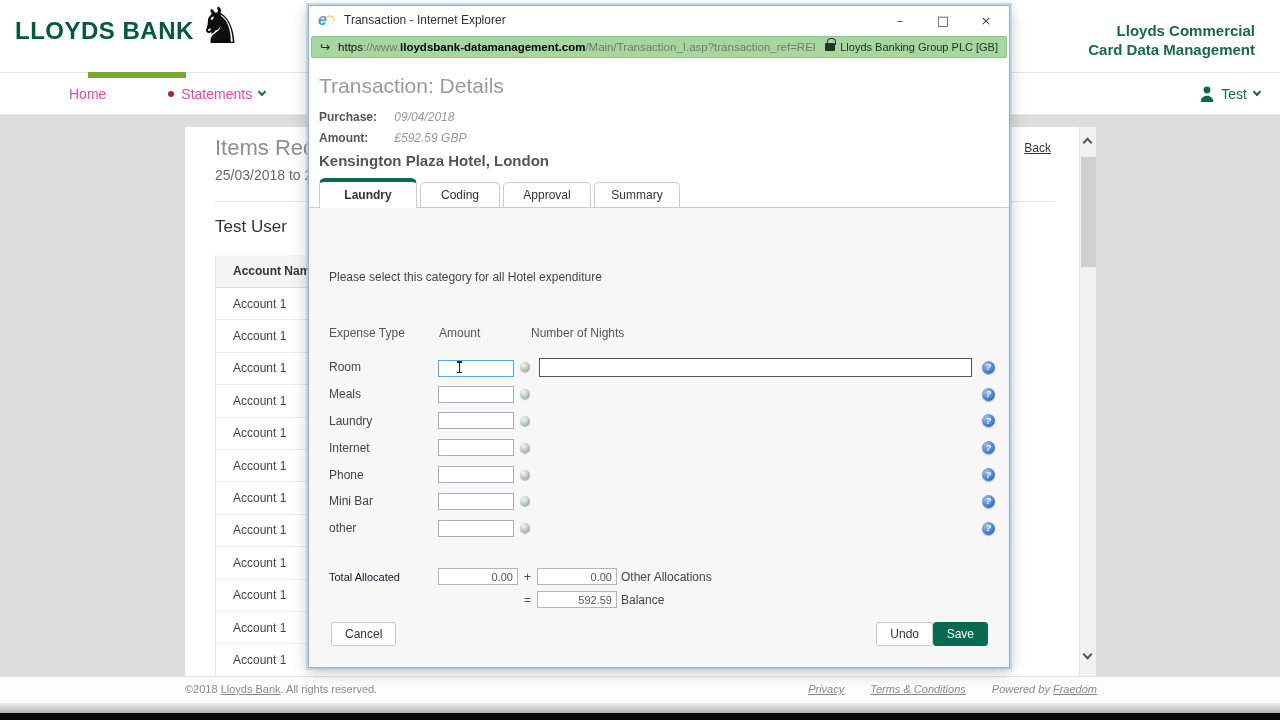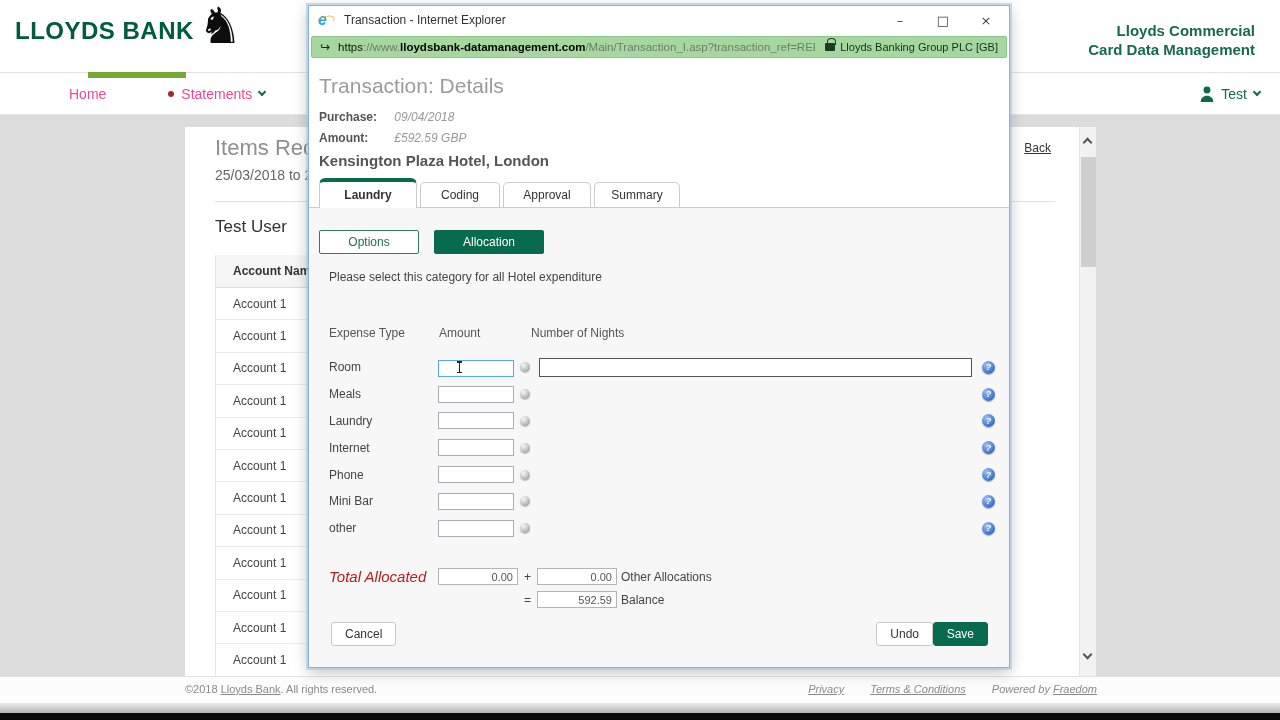--- a/index.html
+++ b/index.html
@@ -108,21 +108,21 @@
   .sphere { width:10px; height:10px; border-radius:50%; margin-left:6px; cursor:pointer;
     background:radial-gradient(circle at 35% 30%, #f4f7f4, #b9c4bb 55%, #7d8b80); box-shadow:0 1px 1px rgba(0,0,0,.25); }
   .wide-input { flex:1; height:19px; margin:0 10px 0 9px; border:1px solid #555; background:#fff; font-size:11px; padding:0 3px; }
   .exp-spacer { flex:1; }
   .help { width:13px; height:13px; border-radius:50%; color:#fff; font-size:9px; font-weight:bold; font-style:italic;
     display:flex; align-items:center; justify-content:center; cursor:pointer;
     background:radial-gradient(circle at 35% 30%, #9cc1f0, #3a6fce 70%, #2a55a8); box-shadow:0 1px 1px rgba(0,0,0,.3); }
 
   #totals { position:absolute; left:0; right:0; top:358px; }
   .t-row { height:21px; display:flex; align-items:center; margin-bottom:2px; }
-  .t-label { margin-left:20px; width:109px; font-size:15px; color:#b91c1c;font-style:italic; }
+  .t-label { margin-left:20px; width:109px; font-size:11px; color:#0f172a; }
   .t-in { width:80px; height:17px; border:1px solid #b5b5b5; background:#fff; font-size:11px; color:#555; text-align:right; padding:0 4px; }
   .t-op { width:19px; text-align:center; font-size:12px; color:#444; }
   .t-lab2 { margin-left:4px; font-size:12px; color:#444; }
   .ghost { visibility:hidden; }
 
   .btn { position:absolute; top:414px; height:24px; background:#fff; border:1px solid #c8c8c8; border-radius:3px;
     font-size:12px; color:#333; padding:0 13px; cursor:pointer; font-family:"Liberation Sans", sans-serif; }
   #btn-cancel { left:22px; }
   #btn-undo { right:76px; }
   #btn-save { right:21px; background:#086a4e; border-color:#086a4e; color:#fff; }
@@ -234,24 +234,20 @@
     <div id="merchant">Kensington Plaza Hotel, London</div>
 
     <div id="tabs">
       <div class="tab active" id="tab-advanced">Laundry</div>
       <div class="tab" id="tab-coding">Coding</div>
       <div class="tab" id="tab-approval">Approval</div>
       <div class="tab" id="tab-summary">Summary</div>
     </div>
 
     <div id="panel">
-      <div id="subtabs">
-        <div class="sub" id="sub-options">Options</div>
-        <div class="sub" id="sub-allocation">Allocation</div>
-      </div>
       <div id="instruction">Please select this category for all Hotel expenditure</div>
 
       <span class="colhead" id="col-expense">Expense Type</span>
       <span class="colhead" id="col-amount">Amount</span>
       <span class="colhead" id="col-nights">Number of Nights</span>
 
       <div id="exp-rows">
         <div class="exp-row">
           <span class="exp-label">Room</span>
           <span class="inwrap"><input class="exp-input focused" style=""><span class="ibeam"></span></span>

